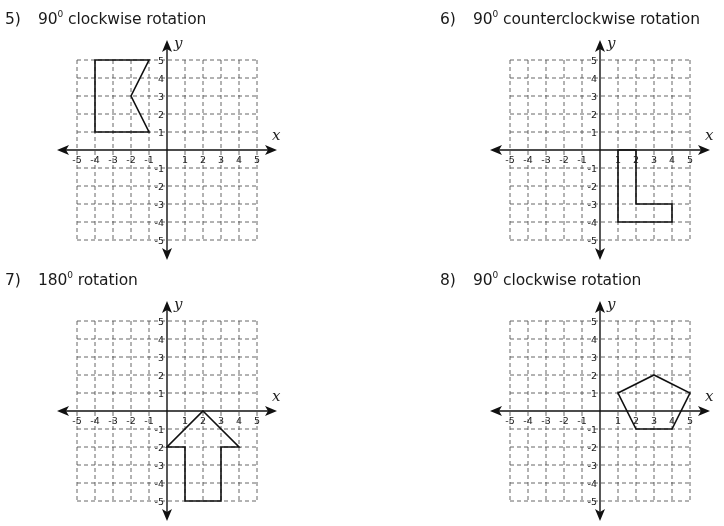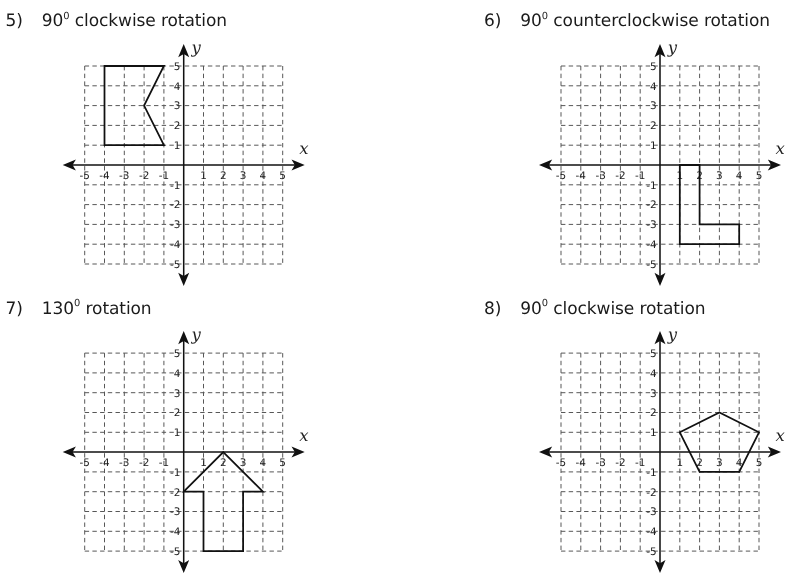--- a/index.html
+++ b/index.html
@@ -143,21 +143,21 @@
           <text x="597" y="225.5" text-anchor="end" class="tick">-4</text>
           <text x="597" y="243.5" text-anchor="end" class="tick">-5</text>
         </g>
         <polygon points="618,150 636,150 636,204 672,204 672,222 618,222" fill="none" stroke="#111111" stroke-width="1.6" stroke-linejoin="miter"></polygon>
       </svg>
   </div>
 
   <div class="problem">
     <div class="title" style="left: 5px; top: 271px;">
       <span class="num">7)</span>
-      <span class="txt"><span>130</span><sup>0</sup> <span>rotation</span></span>
+      <span class="txt"><span>180</span><sup>0</sup> <span>rotation</span></span>
     </div>
     <svg class="graph" width="724" height="526">
         <g>
           <line x1="77" y1="321" x2="77" y2="501" stroke="#555555" stroke-width="0.9" stroke-dasharray="4,3"></line>
           <line x1="77" y1="501" x2="257" y2="501" stroke="#555555" stroke-width="0.9" stroke-dasharray="4,3"></line>
           <line x1="95" y1="321" x2="95" y2="501" stroke="#555555" stroke-width="0.9" stroke-dasharray="4,3"></line>
           <line x1="77" y1="483" x2="257" y2="483" stroke="#555555" stroke-width="0.9" stroke-dasharray="4,3"></line>
           <line x1="113" y1="321" x2="113" y2="501" stroke="#555555" stroke-width="0.9" stroke-dasharray="4,3"></line>
           <line x1="77" y1="465" x2="257" y2="465" stroke="#555555" stroke-width="0.9" stroke-dasharray="4,3"></line>
           <line x1="131" y1="321" x2="131" y2="501" stroke="#555555" stroke-width="0.9" stroke-dasharray="4,3"></line>

